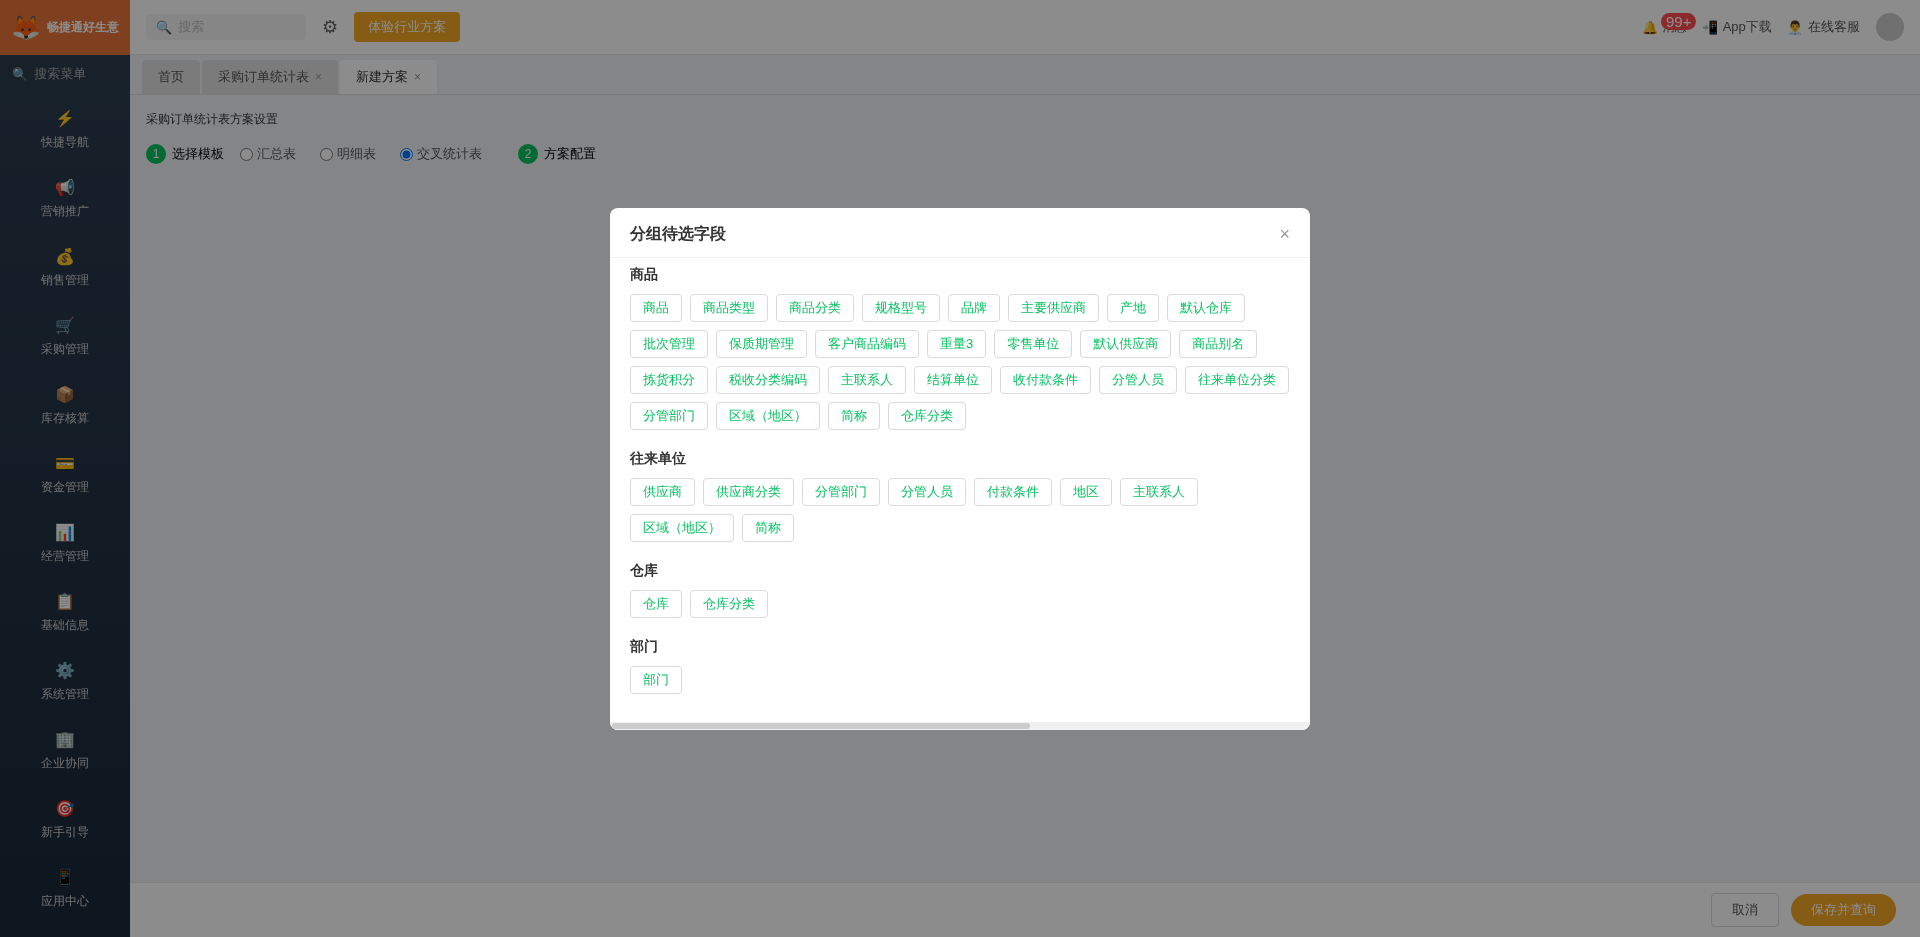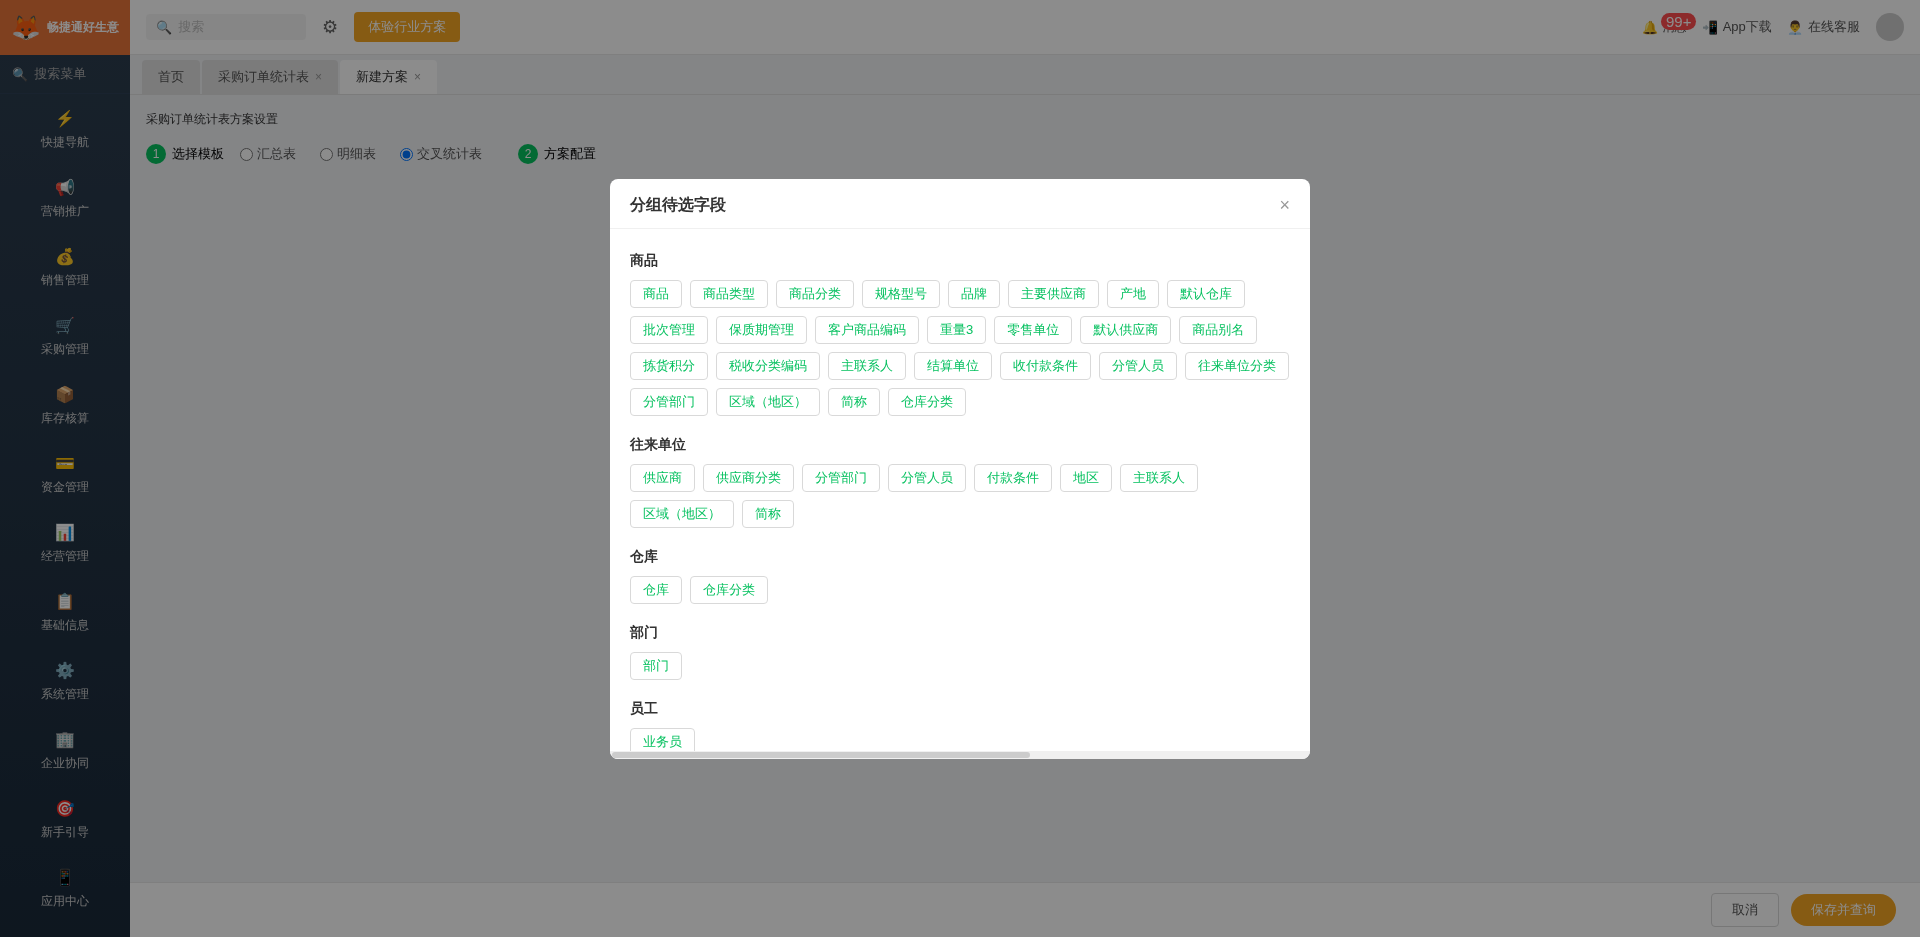--- a/index.html
+++ b/index.html
@@ -127,21 +127,21 @@
     }
     .modal-header {
       padding: 16px 20px 12px;
       border-bottom: 1px solid #f0f0f0;
       display: flex; align-items: center; justify-content: space-between;
       flex-shrink: 0;
     }
     .modal-title { font-size: 16px; font-weight: 600; color: #333; }
     .modal-close { color: #999; font-size: 18px; cursor: pointer; }
     .modal-body {
-      flex: 1; overflow-y: auto; padding: 23px 20px;
+      flex: 1; overflow-y: auto; padding: 8px 20px;
       position: relative;
     }
     .modal-body::-webkit-scrollbar { width: 6px; }
     .modal-body::-webkit-scrollbar-thumb { background: #ccc; border-radius: 3px; }
 
     
     .field-group { margin-bottom: 20px; }
     .field-group-title { font-size: 14px; font-weight: 600; color: #333; margin-bottom: 10px; }
     .field-tags { display: flex; flex-wrap: wrap; gap: 8px; }
     .field-tag {
@@ -384,26 +384,20 @@
       </div>
     </div>
 
     <div class="field-group">
       <div class="field-group-title">部门</div>
       <div class="field-tags">
         <span class="field-tag">部门</span>
       </div>
     </div>
 
-    <div class="field-group">
-      <div class="field-group-title">员工</div>
-      <div class="field-tags">
-        <span class="field-tag">业务员</span>
-      </div>
-    </div>
 
   </div>
 
   <div class="modal-scrollbar-h">
     <div class="modal-scrollbar-thumb"></div>
   </div>
 </div>
 
 <div class="bottombar">
   <button class="btn-cancel">取消</button>

